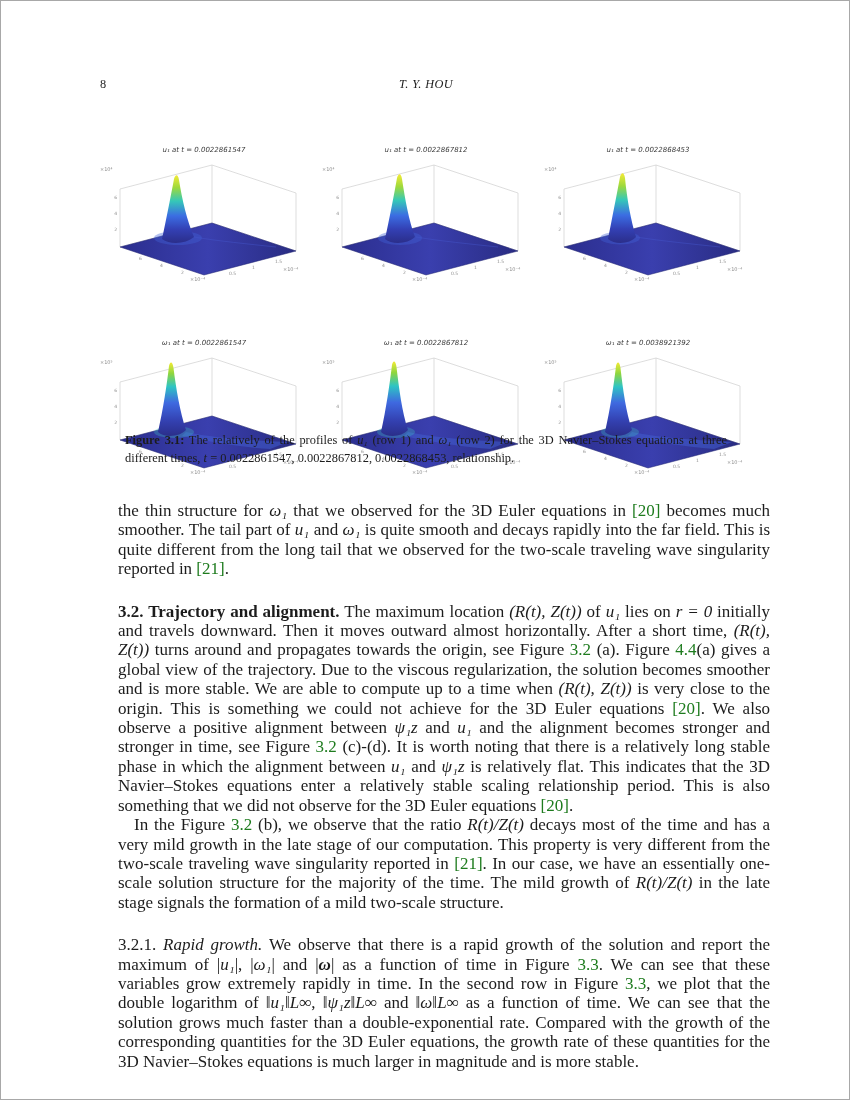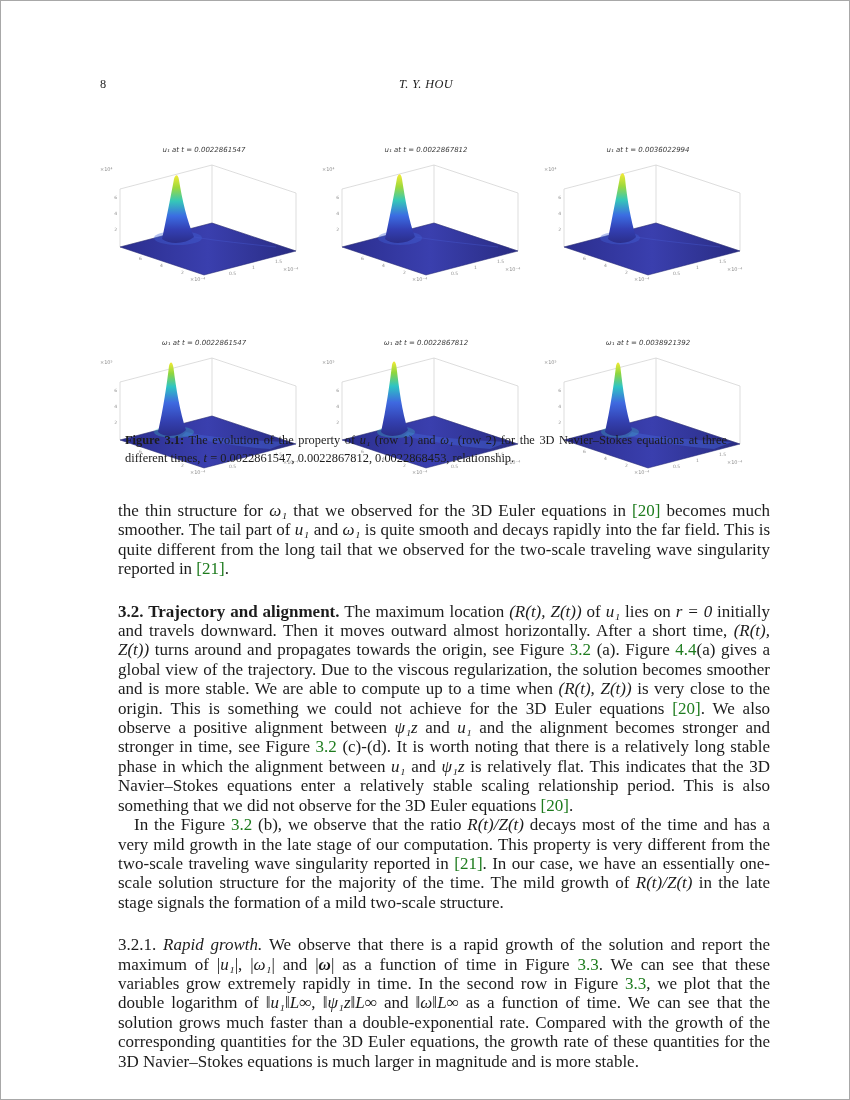--- a/index.html
+++ b/index.html
@@ -112,21 +112,21 @@
           <text x="83" y="115" font-size="4.5" class="svg-label">2</text>
           <text x="131" y="116" font-size="4.5" class="svg-label">0.5</text>
           <text x="154" y="110" font-size="4.5" class="svg-label">1</text>
           <text x="177" y="104" font-size="4.5" class="svg-label">1.5</text>
           <text x="92" y="122" font-size="5" class="svg-label">×10⁻⁴</text>
           <text x="185" y="112" font-size="5" class="svg-label">×10⁻⁴</text>
         </svg>
       </div>
 
       <div class="plot-cell">
-        <div class="plot-title">u₁ at t = 0.0036022994</div>
+        <div class="plot-title">u₁ at t = 0.0022868453</div>
         <svg viewBox="0 0 212 124">
           <path d="M22,88 V30 M114,64 V6 M198,92 V34 M22,30 L114,6 L198,34 M22,88 L114,64 L198,92" stroke="#cfcfcf" stroke-width="0.7" fill="none"></path>
           <path d="M22,88 L114,64 L198,92 L106,116 Z" fill="url(#baseG)" stroke="#1f2370" stroke-width="0.5"></path>
           <ellipse cx="78" cy="79" rx="20" ry="6.5" fill="#4062d8" opacity="0.4"></ellipse>
           <path d="M94,78 C120,82 150,85 178,88" stroke="#4556cc" stroke-width="1" opacity="0.45" fill="none"></path>
           <path d="M66,80 C70,60 75,34 78,18 C79.5,13 82,13 83,19 C85,40 89,62 94,78 C88,85 73,86 66,80 Z" fill="url(#peakU)"></path>
           <text x="2" y="12" font-size="5" class="svg-label">×10⁴</text>
           <text x="19" y="40" font-size="4.5" text-anchor="end" class="svg-label">6</text>
           <text x="19" y="56" font-size="4.5" text-anchor="end" class="svg-label">4</text>
           <text x="19" y="72" font-size="4.5" text-anchor="end" class="svg-label">2</text>
@@ -208,21 +208,21 @@
           <text x="131" y="116" font-size="4.5" class="svg-label">0.5</text>
           <text x="154" y="110" font-size="4.5" class="svg-label">1</text>
           <text x="177" y="104" font-size="4.5" class="svg-label">1.5</text>
           <text x="92" y="122" font-size="5" class="svg-label">×10⁻⁴</text>
           <text x="185" y="112" font-size="5" class="svg-label">×10⁻⁴</text>
         </svg>
       </div>
     </div>
   </div>
 
-  <div class="caption"><span class="seg-b">Figure 3.1:</span><span> The evolution of the property of </span><span class="seg-i">u₁</span><span> (row 1) and </span><span class="seg-i">ω₁</span><span> (row 2) for the 3D Navier–Stokes equations at three different times, </span><span class="seg-i">t</span><span> = 0.0022861547, 0.0022867812, 0.0022868453, relationship.</span></div>
+  <div class="caption"><span class="seg-b">Figure 3.1:</span><span> The relatively of the profiles of </span><span class="seg-i">u₁</span><span> (row 1) and </span><span class="seg-i">ω₁</span><span> (row 2) for the 3D Navier–Stokes equations at three different times, </span><span class="seg-i">t</span><span> = 0.0022861547, 0.0022867812, 0.0022868453, relationship.</span></div>
 
   <div class="bodytext">
     <p><span>the thin structure for </span><span class="seg-i">ω₁</span><span> that we observed for the 3D Euler equations in </span><span class="seg-g">[20]</span><span> becomes much smoother. The tail part of </span><span class="seg-i">u₁</span><span> and </span><span class="seg-i">ω₁</span><span> is quite smooth and decays rapidly into the far field. This is quite different from the long tail that we observed for the two-scale traveling wave singularity reported in </span><span class="seg-g">[21]</span><span>.</span></p>
     <p class="sec"><span class="seg-b">3.2. Trajectory and alignment.</span><span> The maximum location </span><span class="seg-i">(R(t), Z(t))</span><span> of </span><span class="seg-i">u₁</span><span> lies on </span><span class="seg-i">r = 0</span><span> initially and travels downward. Then it moves outward almost horizontally. After a short time, </span><span class="seg-i">(R(t), Z(t))</span><span> turns around and propagates towards the origin, see Figure </span><span class="seg-g">3.2</span><span> (a). Figure </span><span class="seg-g">4.4</span><span>(a) gives a global view of the trajectory. Due to the viscous regularization, the solution becomes smoother and is more stable. We are able to compute up to a time when </span><span class="seg-i">(R(t), Z(t))</span><span> is very close to the origin. This is something we could not achieve for the 3D Euler equations </span><span class="seg-g">[20]</span><span>. We also observe a positive alignment between </span><span class="seg-i">ψ₁z</span><span> and </span><span class="seg-i">u₁</span><span> and the alignment becomes stronger and stronger in time, see Figure </span><span class="seg-g">3.2</span><span> (c)-(d). It is worth noting that there is a relatively long stable phase in which the alignment between </span><span class="seg-i">u₁</span><span> and </span><span class="seg-i">ψ₁z</span><span> is relatively flat. This indicates that the 3D Navier–Stokes equations enter a relatively stable scaling relationship period. This is also something that we did not observe for the 3D Euler equations </span><span class="seg-g">[20]</span><span>.</span></p>
     <p class="indent"><span>In the Figure </span><span class="seg-g">3.2</span><span> (b), we observe that the ratio </span><span class="seg-i">R(t)/Z(t)</span><span> decays most of the time and has a very mild growth in the late stage of our computation. This property is very different from the two-scale traveling wave singularity reported in </span><span class="seg-g">[21]</span><span>. In our case, we have an essentially one-scale solution structure for the majority of the time. The mild growth of </span><span class="seg-i">R(t)/Z(t)</span><span> in the late stage signals the formation of a mild two-scale structure.</span></p>
     <p class="sec"><span>3.2.1. </span><span class="seg-i">Rapid growth.</span><span> We observe that there is a rapid growth of the solution and report the maximum of |</span><span class="seg-i">u₁</span><span>|, |</span><span class="seg-i">ω₁</span><span>| and |</span><span class="seg-bi">ω</span><span>| as a function of time in Figure </span><span class="seg-g">3.3</span><span>. We can see that these variables grow extremely rapidly in time. In the second row in Figure </span><span class="seg-g">3.3</span><span>, we plot that the double logarithm of </span><span class="seg-i">‖u₁‖L∞</span><span>, </span><span class="seg-i">‖ψ₁z‖L∞</span><span> and </span><span class="seg-i">‖ω‖L∞</span><span> as a function of time. We can see that the solution grows much faster than a double-exponential rate. Compared with the growth of the corresponding quantities for the 3D Euler equations, the growth rate of these quantities for the 3D Navier–Stokes equations is much larger in magnitude and is more stable.</span></p>
   </div>
 
 </div>
 

